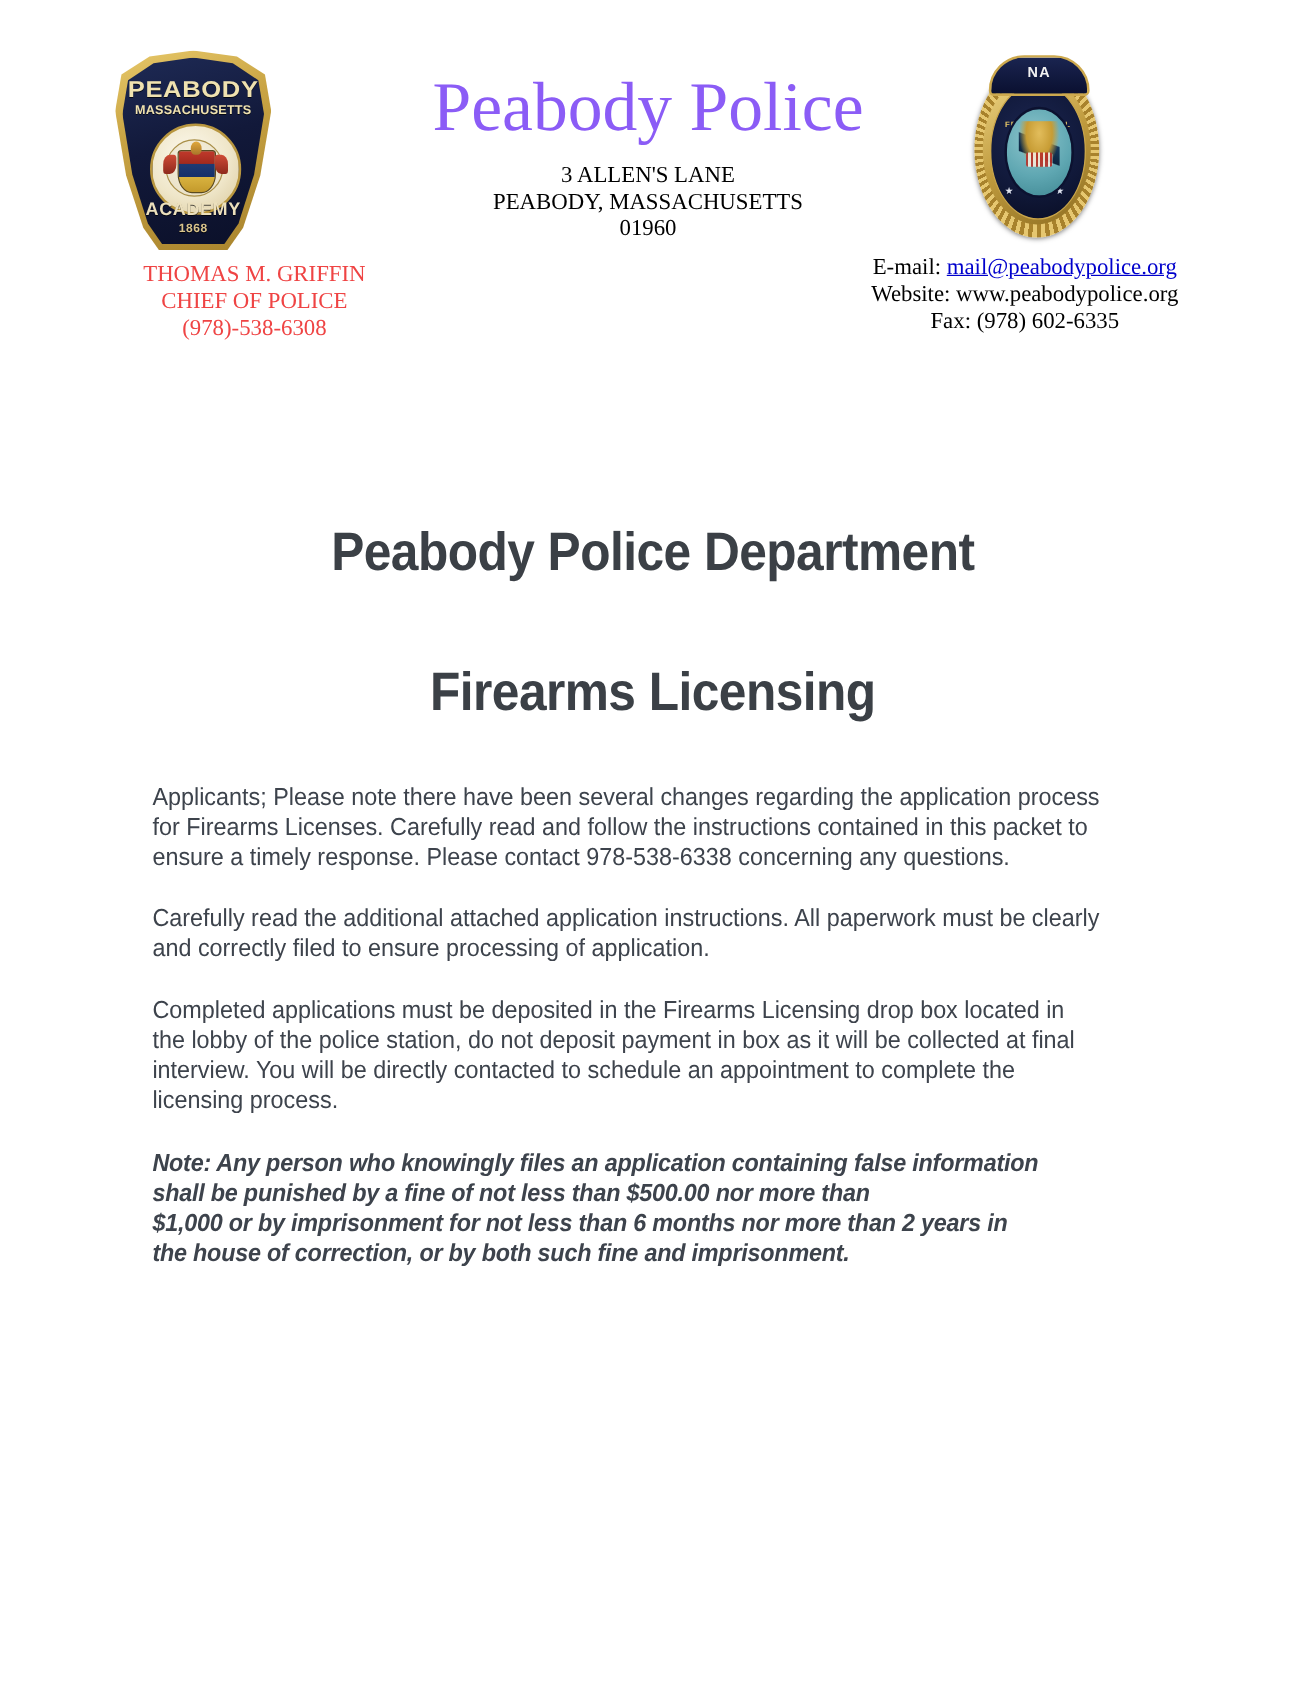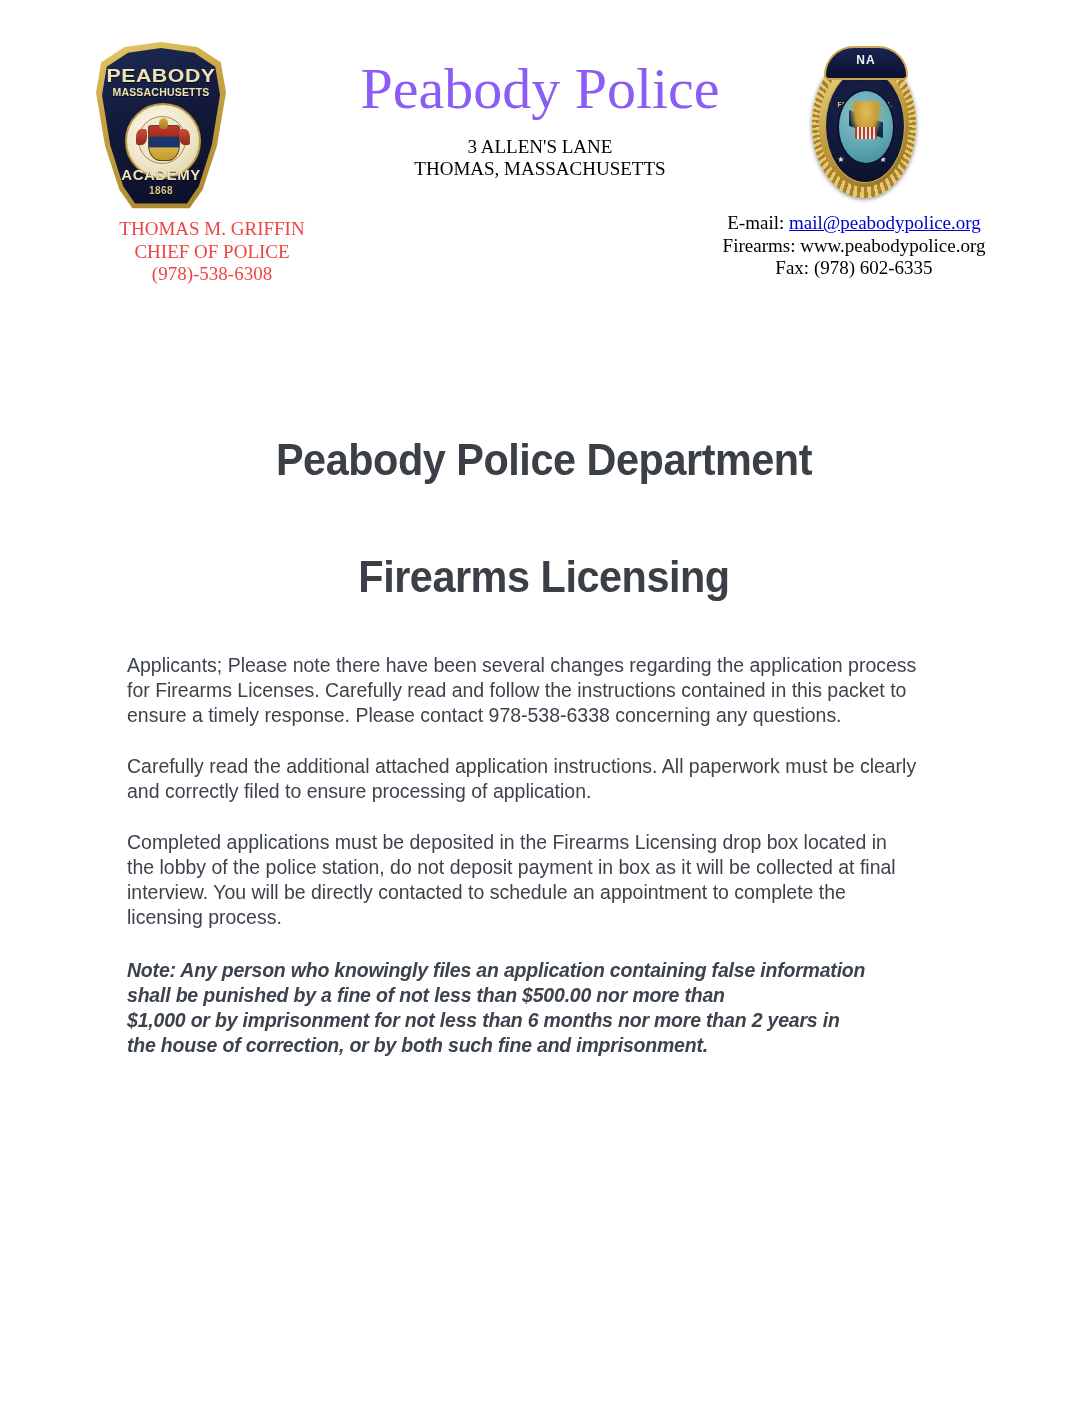--- a/index.html
+++ b/index.html
@@ -339,21 +339,22 @@
       </div>
       <div class="patch-txt patch-police">ACADEMY</div>
       <div class="patch-txt patch-year">1868</div>
     </div>
   </div>
 
   <div class="masthead">
     <h1 class="dept-name">Peabody Police</h1>
     <div class="addr">
       <div>3 ALLEN'S LANE</div>
-      <div>THOMAS, MASSACHUSETTS</div>
+      <div>PEABODY, MASSACHUSETTS</div>
+      <div>01960</div>
     </div>
   </div>
 
   <div class="na-wrap">
     <div class="na-outer"></div>
     <div class="na-ring"></div>
     <div class="na-navy">
       <div class="na-arc">FBI NATIONAL ACADEMY</div>
       <div class="na-stars">★ ★ ★</div>
     </div>
@@ -368,21 +369,21 @@
     <div>CHIEF OF POLICE</div>
     <div>(978)-538-6308</div>
   </div>
 
   <div class="contact-block">
     <div>
       <span>E-mail:</span>
       <span class="mail-link">mail@peabodypolice.org</span>
     </div>
     <div>
-      <span>Firearms:</span>
+      <span>Website:</span>
       <span>www.peabodypolice.org</span>
     </div>
     <div>Fax: (978) 602-6335</div>
   </div>
 </div>
 
 <div class="doc-title">Peabody Police Department</div>
 <div class="doc-subtitle">Firearms Licensing</div>
 
 <div class="body-copy">

